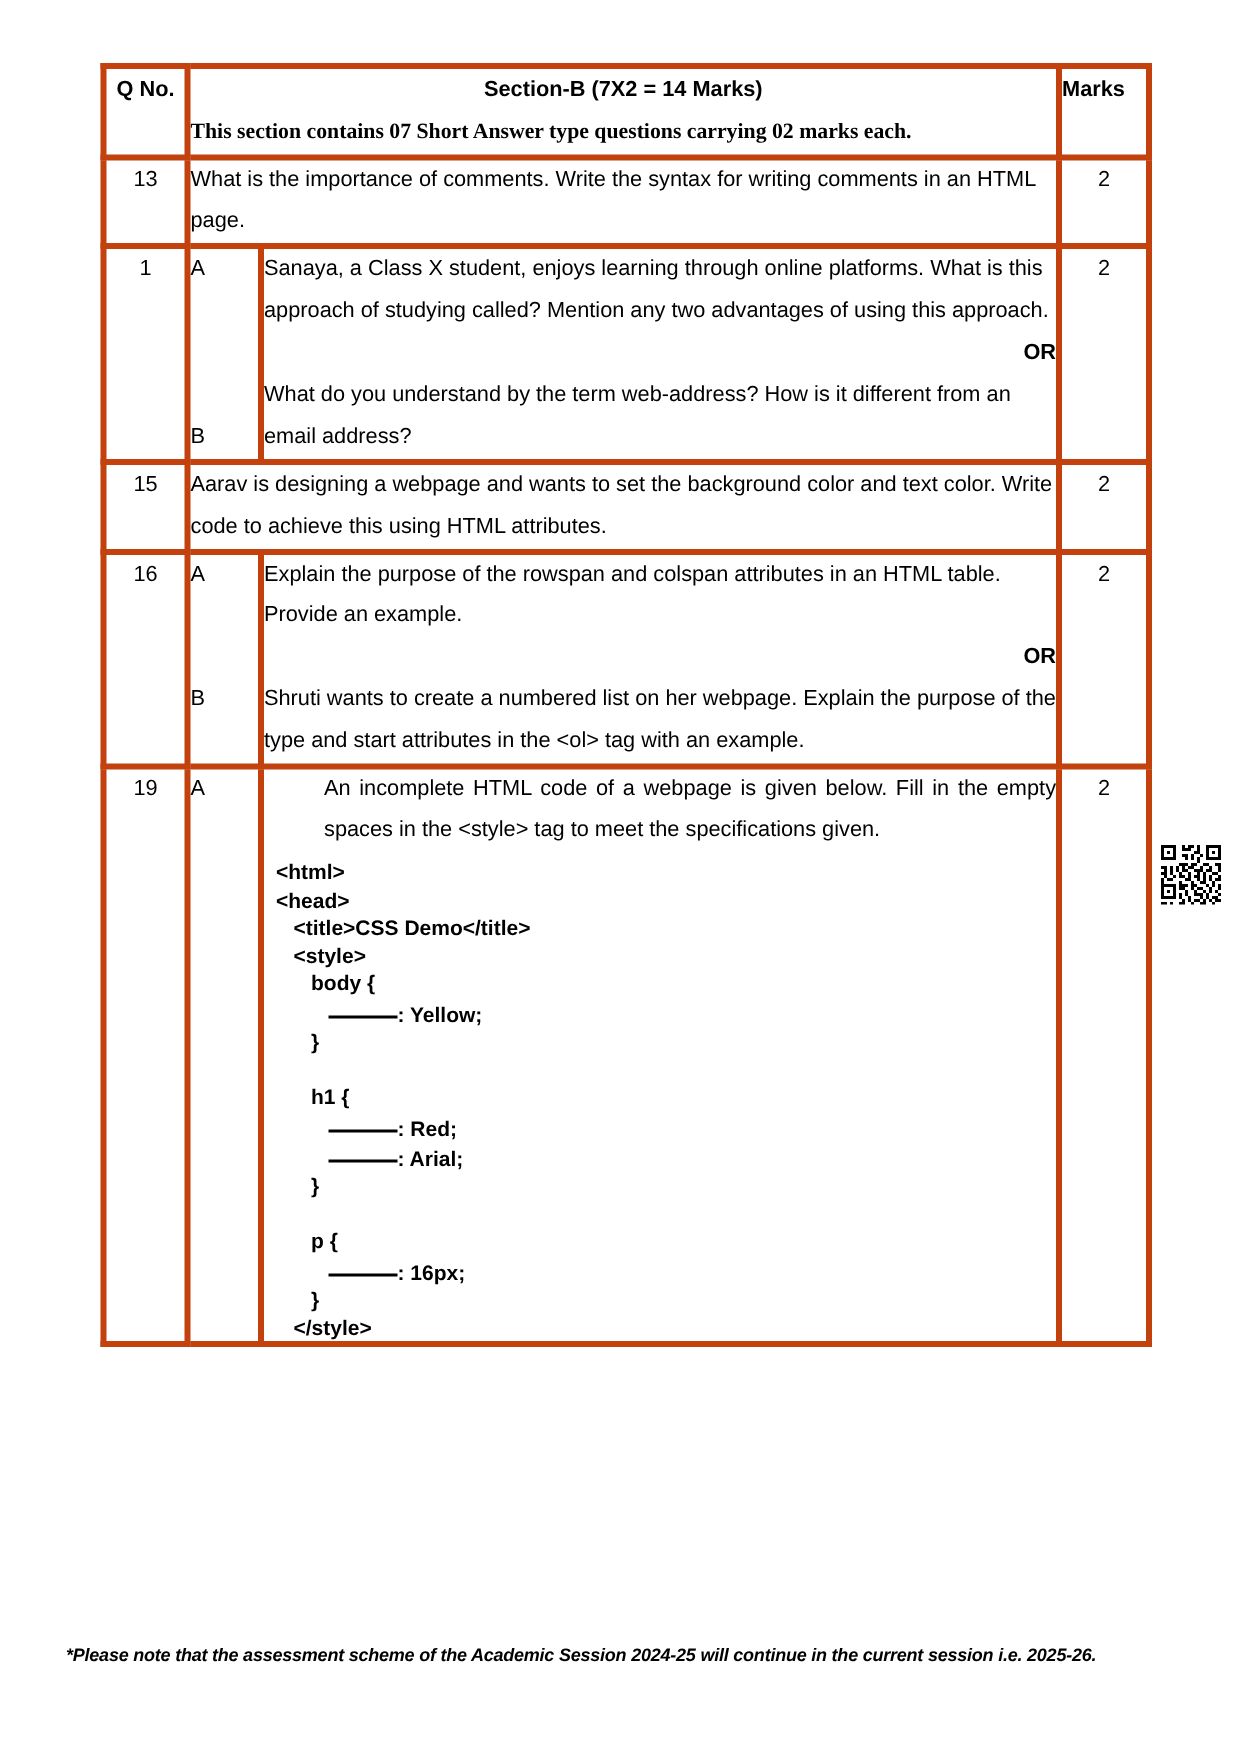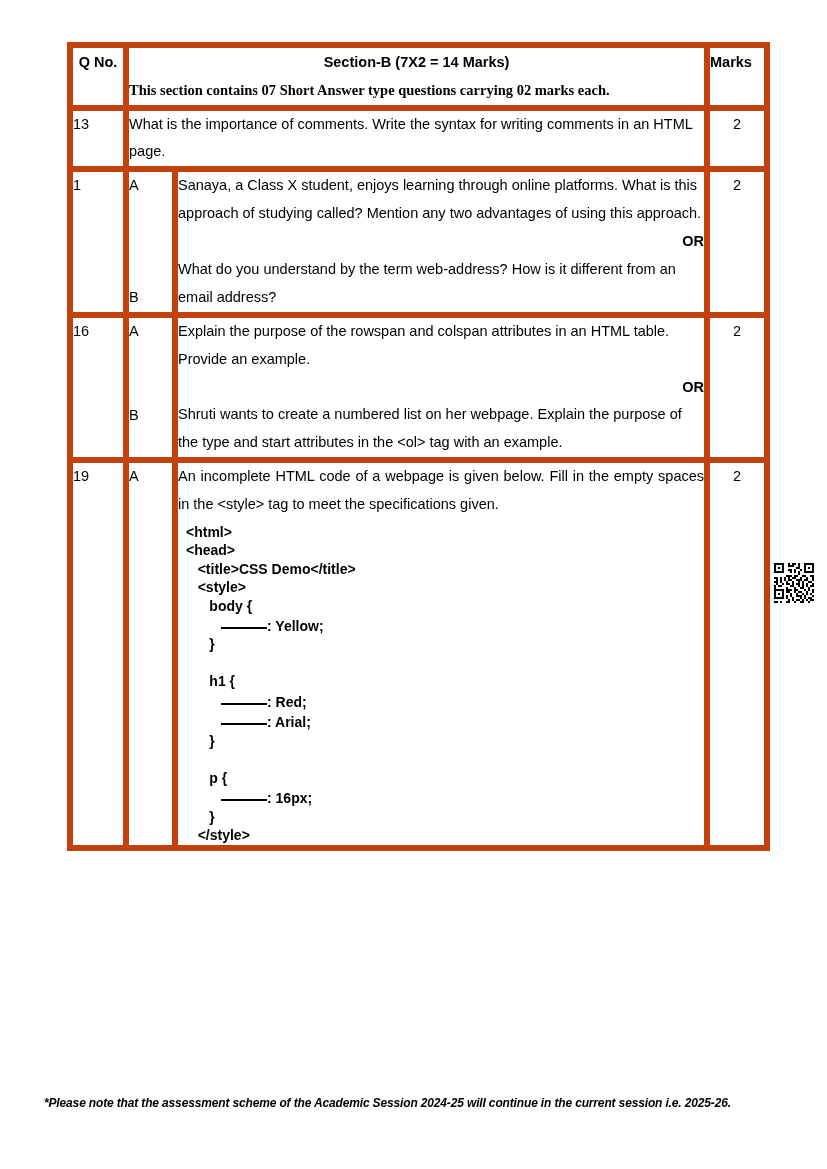--- a/index.html
+++ b/index.html
@@ -28,38 +28,39 @@
   
   #exam-table {
     position: absolute;
     left: 67px;
     top: 42px;
     width: 697px;
     border-collapse: collapse;
     table-layout: fixed;
   }
   #exam-table td {
-    border: 6px solid #c2410c;
+    border: 4px solid #c2410c;
     vertical-align: top;
     padding: 0;
   }
 
   .col-qno   { width: 56px; }
   .col-sub   { width: 49px; }
   .col-body  { width: 532px; }
   .col-marks { width: 60px; }
 
   
   .cell {
     padding: 9px 8px 9px 10px;
     font-size: 14.5px;
     line-height: 1.92;
   }
   .cell-qno {
     padding: 9px 4px 9px 4px;
+    text-align: center;
     font-size: 14.5px;
     line-height: 1.92;
   }
   .cell-sub {
     padding: 9px 4px 9px 10px;
     text-align: left;
     font-size: 14.5px;
     line-height: 1.92;
   }
   .cell-marks {
@@ -103,20 +104,21 @@
   }
 
   
   .qtext {
     margin: 0;
     text-align: left;
   }
   .qtext.justify {
     text-align: justify;
     text-align-last: left;
+    margin-left: 40px;
   }
   .or-line {
     display: block;
     text-align: right;
     font-weight: bold;
     margin: 0;
   }
 
   
   .code-block {
@@ -204,20 +206,27 @@
           <span style="display:block;">B</span>
         </td>
         <td class="cell">
           <p class="qtext">Sanaya, a Class X student, enjoys learning through online platforms. What is this approach of studying called? Mention any two advantages of using this approach.</p>
           <span class="or-line">OR</span>
           <p class="qtext">What do you understand by the term web-address? How is it different from an email address?</p>
         </td>
         <td class="cell-marks">2</td>
       </tr>
 
+      <tr>
+        <td class="cell-qno">15</td>
+        <td class="cell" colspan="2">
+          <p class="qtext">Aarav is designing a webpage and wants to set the background color and text color. Write code to achieve this using HTML attributes.</p>
+        </td>
+        <td class="cell-marks">2</td>
+      </tr>
 
       <tr>
         <td class="cell-qno">16</td>
         <td class="cell-sub">
           <span style="display:block;">A</span>
           <span style="display:block; height:28px;"></span>
           <span style="display:block; height:28px;"></span>
           <span style="display:block;">B</span>
         </td>
         <td class="cell">

